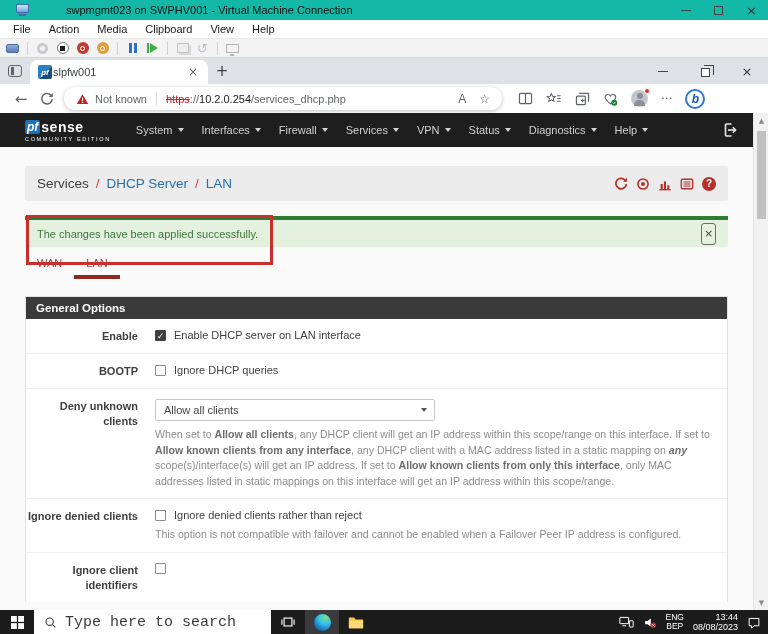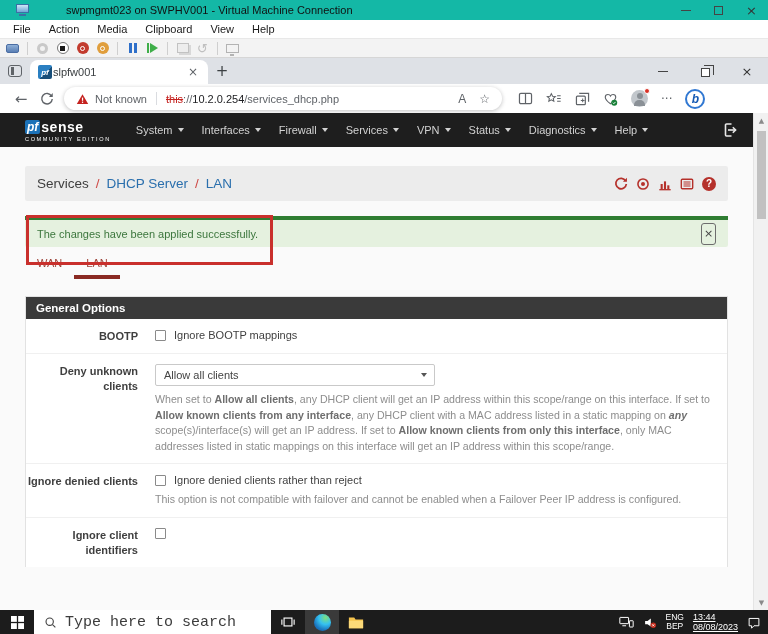--- a/index.html
+++ b/index.html
@@ -133,21 +133,21 @@
   
   .tbar { position:absolute; left:0; bottom:0; width:768px; height:24px; background:#1c1c1c; display:flex; align-items:stretch; color:#fff; }
   .tbtn { width:34px; display:flex; align-items:center; justify-content:center; }
   .tbtn.hl { background:#3a3a3a; }
   .tsearch { width:237px; background:#fff; display:flex; align-items:center; gap:8px; padding-left:10px; }
   .tsearch input { border:none; outline:none; font-size:15px; color:#3c3c3c; width:170px; font-family:Liberation Mono, monospace; background:transparent; }
   .tsearch input::placeholder { color:#3c3c3c; opacity:1; }
   .edge { width:17px; height:17px; border-radius:50%; background:radial-gradient(circle at 68% 22%, #7ee07e 0%, #35c1f1 38%, #1b76c0 70%, #0c59a4 100%); }
   .tray { margin-left:auto; display:flex; align-items:center; gap:9px; padding-right:7px; }
   .lang { font-size:8.5px; line-height:9.5px; text-align:center; }
-  .clock { font-size:9px; line-height:10.5px; text-align:left;text-decoration:underline; }
+  .clock { font-size:9px; line-height:10.5px; text-align:right; }
 </style>
 </head>
 <body>
 
 <div id="root">
 
   <div class="vtitle">
     <span class="vmicon">
         <i></i>
         <u></u>
@@ -250,21 +250,21 @@
         </svg>
     </span>
     <div class="pill">
       <svg width="13" height="12" viewBox="0 0 16 14">
           <path d="M8 1l7 12H1z" fill="#c5221f"></path>
           <rect x="7.3" y="5.2" width="1.5" height="4" fill="#fff"></rect>
           <rect x="7.3" y="10.2" width="1.5" height="1.6" fill="#fff"></rect>
         </svg>
       <span class="nsec">Not known</span>
       <i class="pdiv"></i>
-      <span class="scheme">this</span>
+      <span class="scheme">https</span>
         <span class="rest">://</span>
         <span class="host">10.2.0.254</span>
         <span class="upath">/services_dhcp.php</span>
       <span class="pillicons">
         <span class="aic">A</span>
         <span class="aic sym">☆</span>
       </span>
     </div>
     <div class="aicons">
       <svg width="15" height="13" viewBox="0 0 16 14">
@@ -383,27 +383,36 @@
       </div>
 
       <div class="ptabs">
         <span class="ptab">WAN</span>
         <span class="ptab active">LAN</span>
       </div>
 
       <div class="spanel">
         <div class="phead">General Options</div>
 
+        <div class="frow">
+          <span class="flabel">Enable</span>
+          <div class="fctl">
+            <span class="cbline">
+              <span class="cb checked">✓</span>
+              <span>Enable DHCP server on LAN interface</span>
+            </span>
+          </div>
+        </div>
 
         <div class="frow">
           <span class="flabel">BOOTP</span>
           <div class="fctl">
             <span class="cbline">
               <span class="cb"></span>
-              <span>Ignore BOOTP mappings</span>
+              <span>Ignore DHCP queries</span>
             </span>
           </div>
         </div>
 
         <div class="frow">
           <span class="flabel">Deny unknown clients</span>
           <div class="fctl">
             <span class="selwrap">
               <select class="sel">
                 <option>Allow all clients</option>

